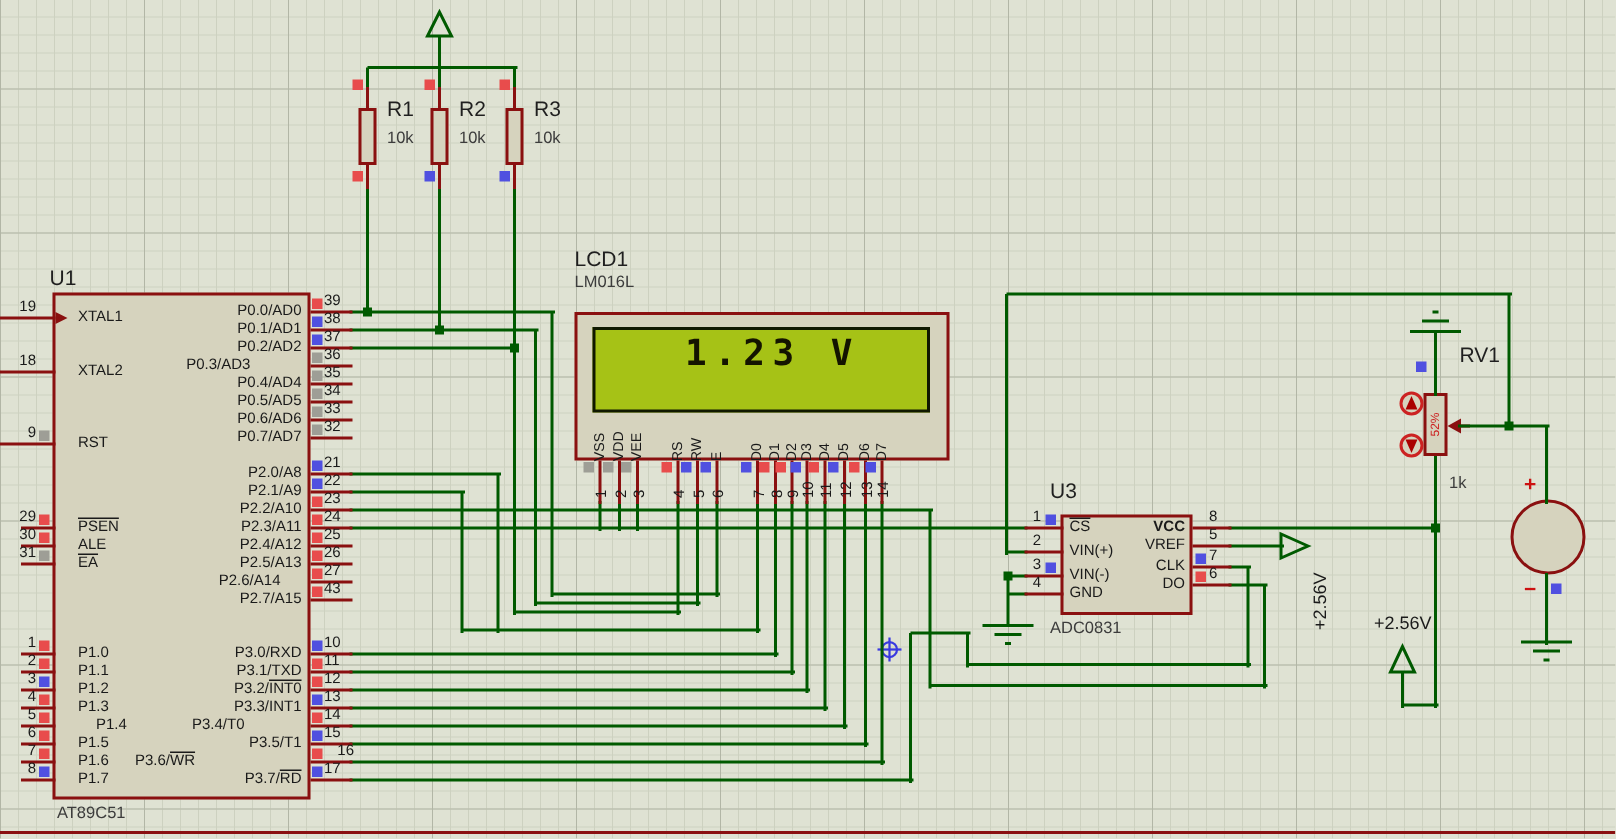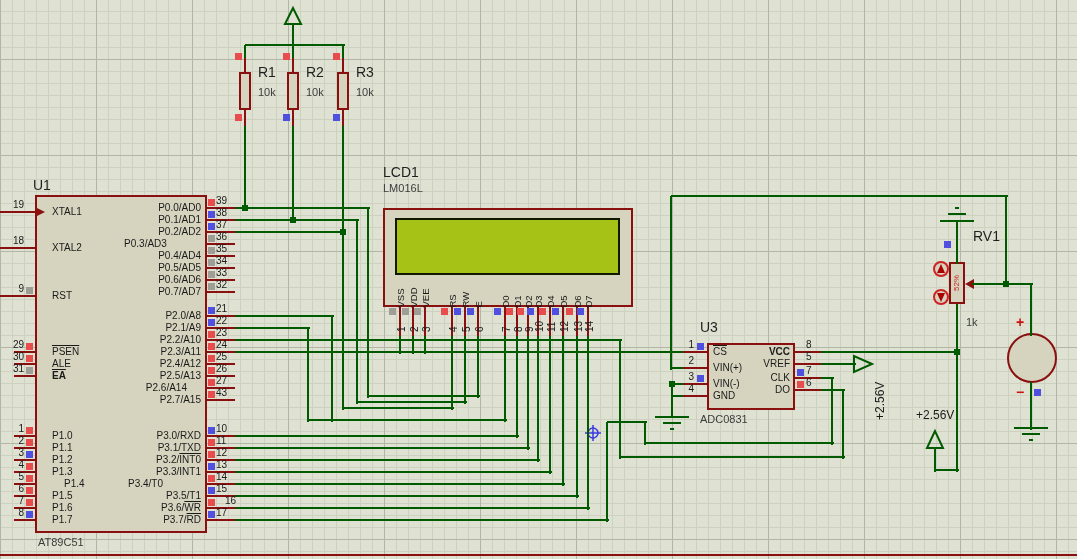--- a/index.html
+++ b/index.html
@@ -47,20 +47,21 @@
 <body>
 
 <div id="stage">
 
   <div class="chipbox" style="left:35px;top:195px;width:172px;height:338px;"></div>
   <div class="ref" style="left:33px;top:177px;">U1</div>
   <div class="part" style="left:38px;top:536px;">AT89C51</div>
 
   <div class="chipbox" style="left:383px;top:208px;width:250px;height:99px;"></div>
   <div id="lcdscreen"></div>
+  <div id="lcdtext">1.23 V</div>
   <div class="ref" style="left:383px;top:164px;">LCD1</div>
   <div class="part" style="left:383px;top:182px;">LM016L</div>
 
   <div class="chipbox" style="left:707px;top:343px;width:88px;height:67px;"></div>
   <div class="ref" style="left:700px;top:319px;">U3</div>
   <div class="part" style="left:700px;top:413px;">ADC0831</div>
 
   <div class="chipbox" style="left:949px;top:262px;width:16px;height:42px;"></div>
   <div id="rv1pct">52%</div>
   <div class="ref" style="left:973px;top:228px;">RV1</div>
@@ -220,21 +221,21 @@
     <div class="pnum" style="left: 0px; top: 339px; width: 24px; height: 11px; text-align: right;">29</div>
     <div class="marker m-r" style="left: 26px; top: 343px;"></div>
     <div class="plbl" style="left: 52px; top: 346px;"><span class="ov">PSEN</span></div>
     <div class="stub" style="left: 14px; top: 363px; width: 23px; height: 2px;"></div>
     <div class="pnum" style="left: 0px; top: 351px; width: 24px; height: 11px; text-align: right;">30</div>
     <div class="marker m-r" style="left: 26px; top: 355px;"></div>
     <div class="plbl" style="left: 52px; top: 358px;"><span>ALE</span></div>
     <div class="stub" style="left: 14px; top: 375px; width: 23px; height: 2px;"></div>
     <div class="pnum" style="left: 0px; top: 363px; width: 24px; height: 11px; text-align: right;">31</div>
     <div class="marker m-g" style="left: 26px; top: 367px;"></div>
-    <div class="plbl" style="left: 52px; top: 370px; font-weight: bold;"><span class="ov">EA</span></div>
+    <div class="plbl" style="left: 52px; top: 370px;"><span class="ov">EA</span></div>
     <div class="stub" style="left: 14px; top: 435px; width: 23px; height: 2px;"></div>
     <div class="pnum" style="left: 0px; top: 423px; width: 24px; height: 11px; text-align: right;">1</div>
     <div class="marker m-r" style="left: 26px; top: 427px;"></div>
     <div class="plbl" style="left: 52px; top: 430px;"><span>P1.0</span></div>
     <div class="stub" style="left: 14px; top: 447px; width: 23px; height: 2px;"></div>
     <div class="pnum" style="left: 0px; top: 435px; width: 24px; height: 11px; text-align: right;">2</div>
     <div class="marker m-r" style="left: 26px; top: 439px;"></div>
     <div class="plbl" style="left: 52px; top: 442px;"><span>P1.1</span></div>
     <div class="stub" style="left: 14px; top: 459px; width: 23px; height: 2px;"></div>
     <div class="pnum" style="left: 0px; top: 447px; width: 24px; height: 11px; text-align: right;">3</div>
@@ -344,21 +345,21 @@
     <div class="pnum" style="left: 216px; top: 471px; width: 20px; height: 11px;">14</div>
     <div class="marker m-r" style="left: 208px; top: 475px;"></div>
     <div class="plbl" style="left: 90px; top: 478px; width: 111px; height: 12px; text-align: center;"><span>P3.4/T0</span></div>
     <div class="stub" style="left: 207px; top: 495px; width: 28px; height: 2px;"></div>
     <div class="pnum" style="left: 216px; top: 483px; width: 20px; height: 11px;">15</div>
     <div class="marker m-b" style="left: 208px; top: 487px;"></div>
     <div class="plbl" style="left: 90px; top: 490px; width: 111px; height: 12px; text-align: right;"><span>P3.5/T1</span></div>
     <div class="stub" style="left: 207px; top: 507px; width: 28px; height: 2px;"></div>
     <div class="pnum" style="left: 216px; top: 495px; width: 20px; height: 11px; text-align: right;">16</div>
     <div class="marker m-r" style="left: 208px; top: 499px;"></div>
-    <div class="plbl" style="left: 90px; top: 502px; width: 111px; height: 12px; text-align: right;"><span>P3.6/</span><span class="ov">WR</span></div>
+    <div class="plbl" style="left: 90px; top: 502px; width: 111px; height: 12px; text-align: left;"><span>P3.6/</span><span class="ov">WR</span></div>
     <div class="stub" style="left: 207px; top: 519px; width: 28px; height: 2px;"></div>
     <div class="pnum" style="left: 216px; top: 507px; width: 20px; height: 11px;">17</div>
     <div class="marker m-b" style="left: 208px; top: 511px;"></div>
     <div class="plbl" style="left: 90px; top: 514px; width: 111px; height: 12px; text-align: right;"><span>P3.7/</span><span class="ov">RD</span></div>
     <div class="stub" style="left: 683px; top: 351px; width: 26px; height: 2px;"></div>
     <div class="pnum" style="left: 682px; top: 339px; width: 12px; height: 11px; text-align: right;">1</div>
     <div class="marker m-b" style="left: 697px; top: 343px;"></div>
     <div class="plbl" style="left: 713px; top: 346px;"><span class="ov">CS</span></div>
     <div class="stub" style="left: 683px; top: 367px; width: 26px; height: 2px;"></div>
     <div class="pnum" style="left: 682px; top: 355px; width: 12px; height: 11px; text-align: right;">2</div>

